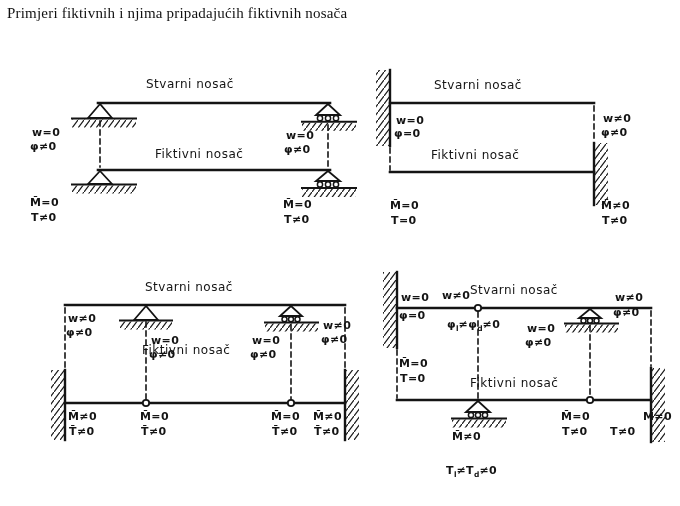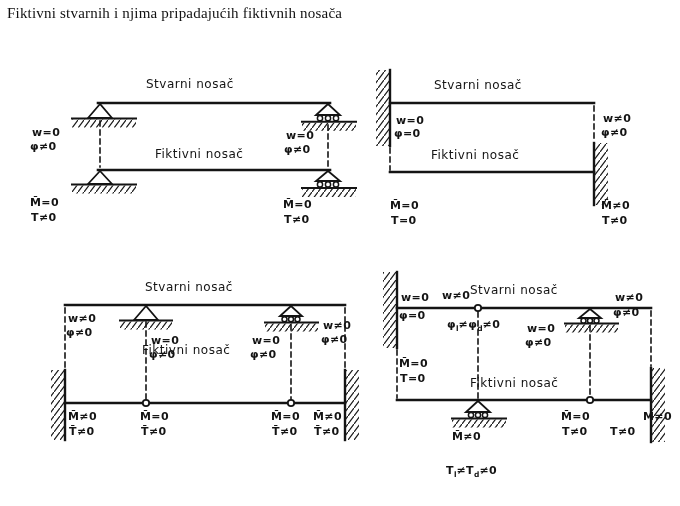--- a/index.html
+++ b/index.html
@@ -12,21 +12,21 @@
   .lbl{position:absolute;font-weight:bold;font-size:11px;letter-spacing:.4px;
        white-space:nowrap;color:#141414;line-height:1;}
   .lbl sub{font-size:7.5px;letter-spacing:0;}
   svg.draw{position:absolute;left:0;top:0;}
 </style>
 </head>
 <body>
 
 <div class="page">
 
-  <div class="title">Fiktivni stvarnih i njima pripadajućih fiktivnih nosača</div>
+  <div class="title">Primjeri fiktivnih i njima pripadajućih fiktivnih nosača</div>
 
   <svg class="draw" width="680" height="506" viewBox="0 0 680 506">
     <defs>
       <pattern id="hb" width="6" height="8" patternUnits="userSpaceOnUse">
         <line x1="6" y1="0" x2="0" y2="8" stroke="#161616" stroke-width="1.2"></line>
       </pattern>
     </defs>
 
     <g stroke="#141414" fill="none" stroke-linecap="square">
       <line x1="98" y1="103" x2="330" y2="103" stroke-width="2.6"></line>

